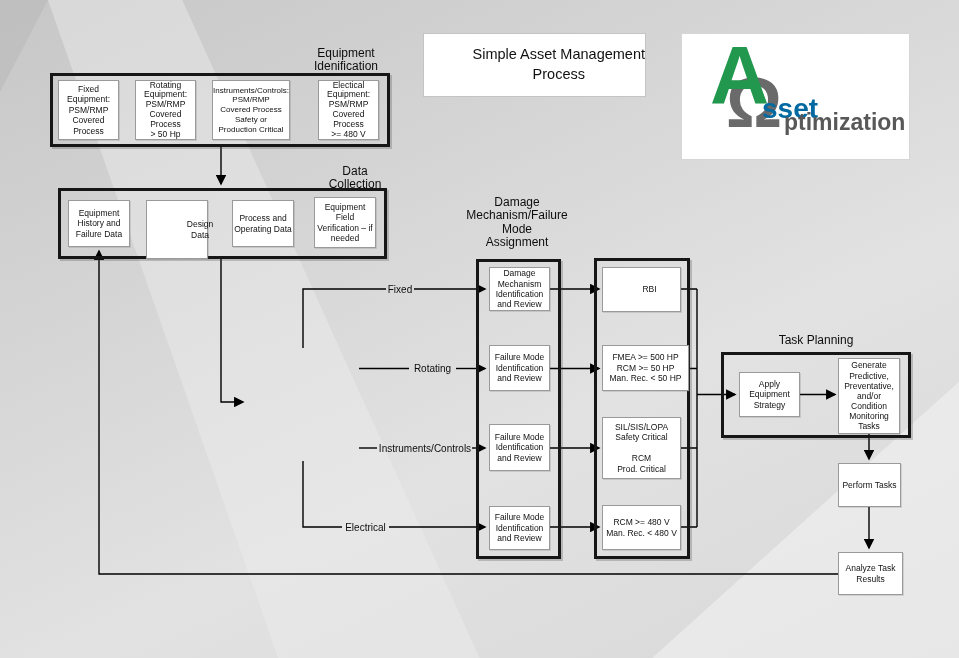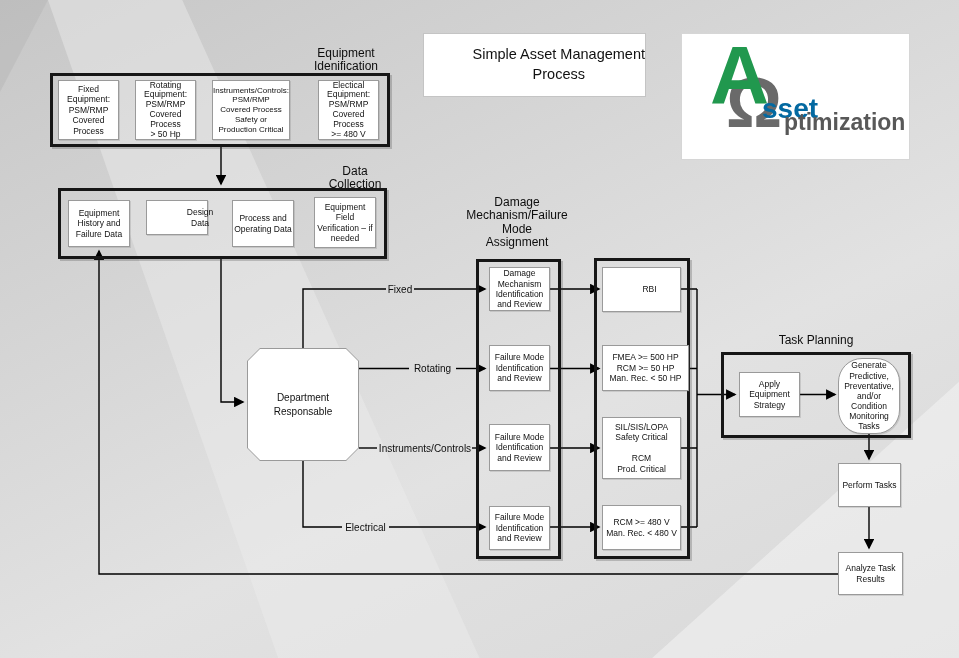--- a/index.html
+++ b/index.html
@@ -142,32 +142,28 @@
 Covered
 Process
 &gt;= 480 V</div>
 
   <div class="hdr pre" style="left:300px;top:165px;width:110px;">Data
 Collection</div>
   <div class="frame" style="left:58px;top:188px;width:329px;height:71px;"></div>
   <div class="node pre" style="left:68px;top:200px;width:62px;height:47px;">Equipment
 History and
 Failure Data</div>
-  <div class="node pre" style="left:146px;top:200px;width:62px;height:35px;padding-left:46px;">Design Data</div>
+  <div class="node pre" style="left:146px;top:200px;width:62px;height:59px;padding-left:46px;">Design Data</div>
   <div class="node pre" style="left:232px;top:200px;width:62px;height:47px;">Process and
 Operating Data</div>
   <div class="node pre" style="left:314px;top:197px;width:62px;height:51px;">Equipment
 Field
 Verification – if
 needed</div>
 
-  <div class="dept-wrap">
-    <div class="dept-inner pre">Department
-Responsable</div>
-  </div>
 
   <div class="flow-label" style="left:384px;top:283px;width:32px;">Fixed</div>
   <div class="flow-label" style="left:408px;top:362px;width:49px;">Rotating</div>
   <div class="flow-label" style="left:377px;top:442px;width:96px;">Instruments/Controls</div>
   <div class="flow-label" style="left:341px;top:521px;width:49px;">Electrical</div>
 
   <div class="hdr pre" style="left:455px;top:196px;width:124px;">Damage
 Mechanism/Failure
 Mode
 Assignment</div>
@@ -197,21 +193,21 @@
 RCM
 Prod. Critical</div>
   <div class="node pre" style="left:602px;top:505px;width:79px;height:45px;">RCM &gt;= 480 V
 Man. Rec. &lt; 480 V</div>
 
   <div class="hdr" style="left:756px;top:334px;width:120px;">Task Planning</div>
   <div class="frame" style="left:721px;top:352px;width:190px;height:86px;"></div>
   <div class="node pre" style="left:739px;top:372px;width:61px;height:45px;">Apply
 Equipment
 Strategy</div>
-  <div class="node pre" style="left:838px;top:358px;width:62px;height:76px;line-height:1.2;border-radius:24px;">Generate
+  <div class="node pre" style="left:838px;top:358px;width:62px;height:76px;line-height:1.2;">Generate
 Predictive,
 Preventative,
 and/or
 Condition
 Monitoring
 Tasks</div>
 
   <div class="node pre" style="left:838px;top:463px;width:63px;height:44px;">Perform Tasks</div>
   <div class="node pre" style="left:838px;top:552px;width:65px;height:43px;text-align:center;">Analyze Task
 Results</div>

